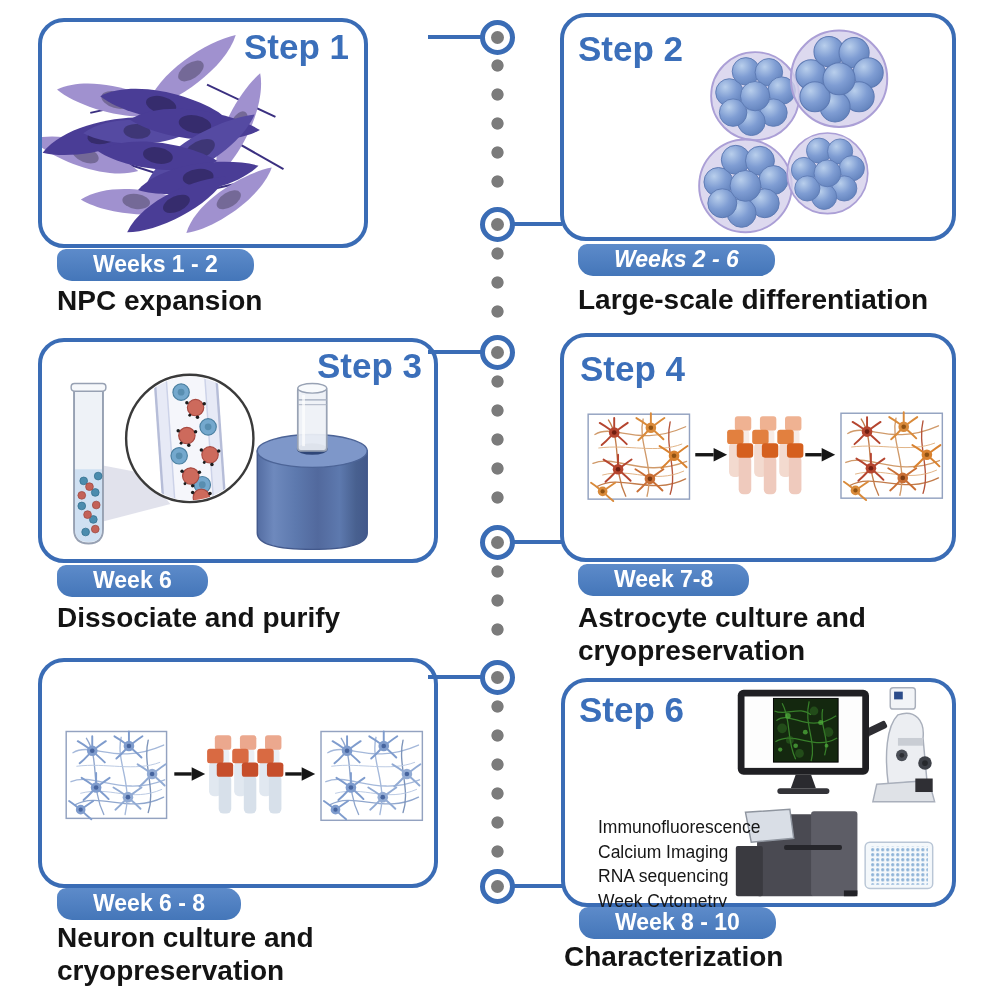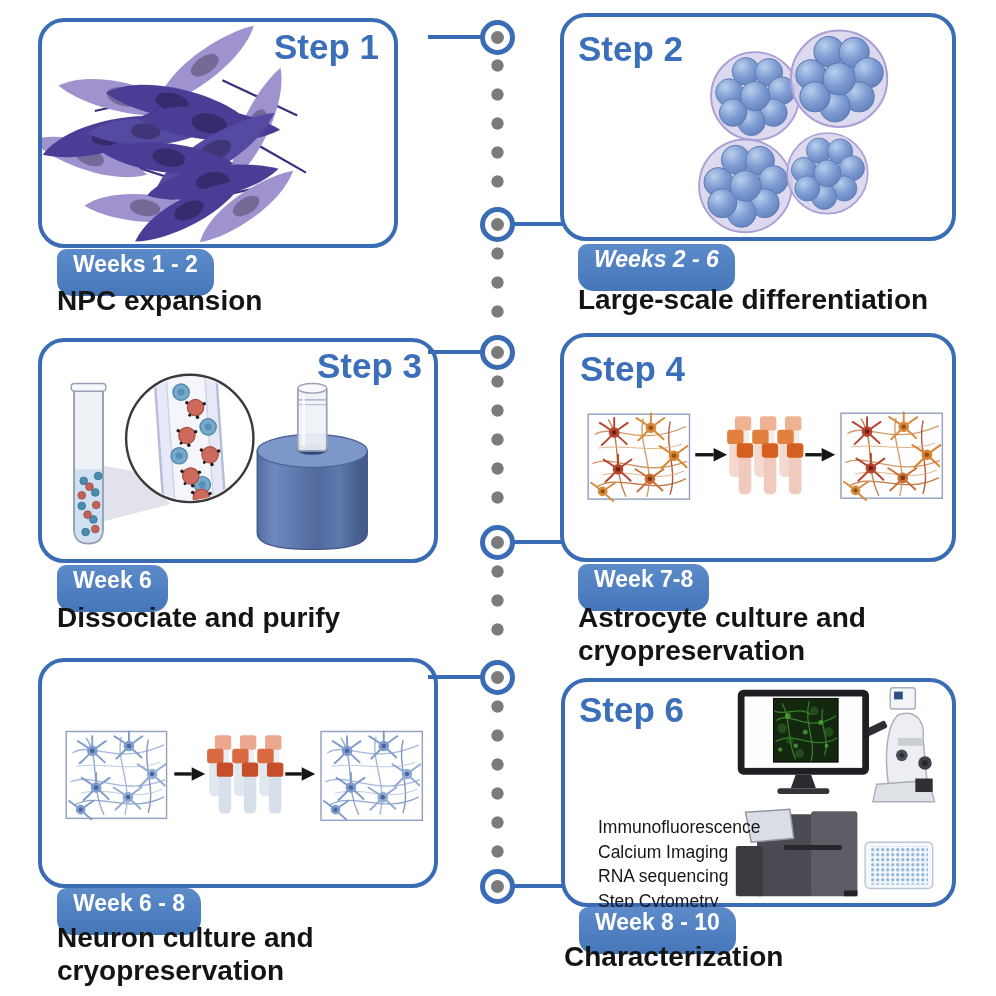--- a/index.html
+++ b/index.html
@@ -1,21 +1,21 @@
 <!DOCTYPE html>
 <html><head>
 <meta charset="utf-8">
 <style>
   html,body{margin:0;padding:0;background:#ffffff;}
   .canvas{position:relative;width:996px;height:996px;background:#fff;overflow:hidden;
           font-family:"Liberation Sans","DejaVu Sans",sans-serif;}
   .panel{position:absolute;background:#fff;border:4px solid #3a6cb5;border-radius:26px;box-sizing:border-box;}
   .step-label{position:absolute;font-weight:bold;font-size:35px;color:#3b6fba;white-space:nowrap;}
   .badge{position:absolute;background:linear-gradient(180deg,#5d8bca,#4476b9);color:#ffffff;font-weight:bold;
-         font-size:23px;line-height:31px;height:47px;padding:0 16px;border-radius:9px 15px 15px 15px;
+         font-size:23px;line-height:31px;height:32px;padding:0 36px;border-radius:9px 15px 15px 15px;
          white-space:nowrap;z-index:5;}
   .title{position:absolute;font-weight:bold;font-size:28px;line-height:33px;color:#141414;z-index:5;}
   .conn{position:absolute;height:4px;background:#3a6cb5;z-index:2;}
   .node{position:absolute;width:25px;height:25px;border:5px solid #3a6cb5;border-radius:50%;background:#fff;z-index:4;}
   .node::after{content:"";position:absolute;left:6px;top:6px;width:13px;height:13px;border-radius:50%;background:#7b7b7b;}
   .dotseg{position:absolute;left:490px;width:15px;z-index:1;
           background-image:radial-gradient(circle at 7.5px 7.5px,#7b7b7b 5.7px,rgba(123,123,123,0) 6.5px);
           background-size:15px 29px;background-repeat:repeat-y;}
   .illus{position:absolute;left:0;top:0;width:100%;height:100%;}
   .assays{position:absolute;left:33px;top:101px;font-size:17.5px;line-height:24.5px;color:#161616;z-index:3;margin-top:32px;}
@@ -31,21 +31,21 @@
   <div class="dotseg" style="top:564px;height:87px;"></div>
   <div class="dotseg" style="top:699px;height:174px;"></div>
 
   <div class="conn" style="left:428px;top:35px;width:54px;"></div>
   <div class="conn" style="left:511px;top:222px;width:51px;"></div>
   <div class="conn" style="left:428px;top:350px;width:54px;"></div>
   <div class="conn" style="left:511px;top:540px;width:51px;"></div>
   <div class="conn" style="left:428px;top:675px;width:54px;"></div>
   <div class="conn" style="left:511px;top:884px;width:51px;"></div>
 
-  <section class="panel" style="left:38px;top:18px;width:360px;height:230px;">
+  <section class="panel" style="left:38px;top:18px;width:330px;height:230px;">
     <svg class="illus" viewBox="0 0 400 230">
       <defs>
         <g id="sp1">
           <path d="M-95,10 C-50,-30 50,-26 95,-8 C50,28 -50,30 -95,10 Z"></path>
           <ellipse rx="24" ry="13" fill="#000" opacity="0.27"></ellipse>
         </g>
       </defs>
       <g stroke="#3a2f80" stroke-width="2.5">
         <line x1="60" y1="90" x2="150" y2="70"></line>
         <line x1="95" y1="150" x2="205" y2="185"></line>
@@ -440,21 +440,21 @@
       </g>
       <g transform="translate(308,166)">
         <rect x="0" y="0" width="70" height="48" rx="5" fill="#f4f8fb" stroke="#b9c6d6" stroke-width="1.5"></rect>
         <rect x="5" y="4" width="60" height="40" fill="url(#g6wells)"></rect>
       </g>
     </svg>
     <div class="assays">
       <div>Immunofluorescence</div>
       <div>Calcium Imaging</div>
       <div>RNA sequencing</div>
-      <div>Step Cytometry</div>
+      <div>Week Cytometry</div>
       <div>ELISA</div>
     </div>
     <div class="step-label" style="left:14px;top:8px;">Step 6</div>
   </section>
 
   <div class="node" style="left:480px;top:20px;"></div>
   <div class="node" style="left:480px;top:207px;"></div>
   <div class="node" style="left:480px;top:335px;"></div>
   <div class="node" style="left:480px;top:525px;"></div>
   <div class="node" style="left:480px;top:660px;"></div>

